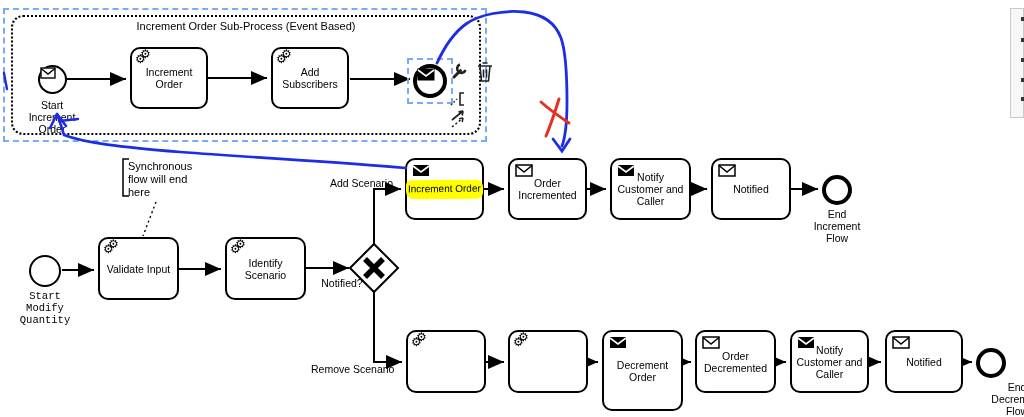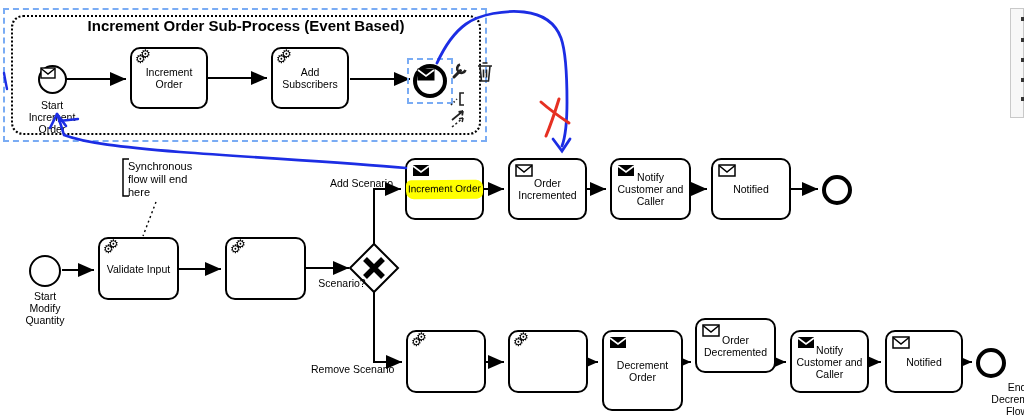--- a/index.html
+++ b/index.html
@@ -67,21 +67,21 @@
     <path class="flow" marker-end="url(#arr)" d="M869,362 L881,362"></path>
     <path class="flow" marker-end="url(#arr)" d="M963,362 L972,362"></path>
 
     <path class="assoc" d="M156,202 L143,236"></path>
 
     <path d="M129,159 L123,159 L123,196 L129,196" stroke="#000" stroke-width="1.5" fill="none"></path>
   </svg>
 
   <div class="sel" style="left:3px;top:8px;width:484px;height:134px;"></div>
   <div class="spbox" style="left:11px;top:15px;width:470px;height:120px;"></div>
-  <div class="label" style="left:60px;top:20px;width:372px;font-size:15px;font-weight:bold;">Increment Order Sub-Process (Event Based)</div>
+  <div class="label" style="left:60px;top:20px;width:372px;font-size:11px;">Increment Order Sub-Process (Event Based)</div>
 
   <div class="event thin" style="left:38px;top:65px;width:29px;height:29px;">
     <svg width="16" height="12">
       <rect x="1" y="1" width="14" height="10" fill="#fff" stroke="#000" stroke-width="1.4"></rect>
       <path d="M1,1.5 L8,7 L15,1.5" stroke="#000" stroke-width="1.4" fill="none"></path>
     </svg>
   </div>
   <div class="label" style="left:23px;top:99px;width:58px;">Start Increment Order</div>
 
   <div class="task" style="left:130px;top:47px;width:78px;height:62px;">
@@ -120,41 +120,42 @@
   </svg>
   <svg style="left:449px;top:108px;" width="22" height="22">
     <path class="pad" d="M3,12 L14,3 M14,3 l-4.5,0.8 M14,3 l-0.8,4.5" stroke-width="1.7"></path>
     <path class="pad" d="M3,19 L14,10" stroke-width="1.5" stroke-dasharray="2.2,2.2"></path>
     <path class="pad" d="M14,10 l-4,0.8 M14,10 l-0.8,4" stroke-width="1.5"></path>
   </svg>
 
   <div class="label left" style="left:128px;top:160px;width:64px;font-size:11px;line-height:13px;">Synchronous flow will end here</div>
 
   <div class="event thin" style="left:29px;top:255px;width:32px;height:32px;"></div>
-  <div class="label" style="left:17px;top:290px;width:56px;">Start Modify Quantity</div>
+  <div class="label" style="left:17px;top:290px;width:56px;font-family:Liberation Mono, monospace;">Start Modify Quantity</div>
 
   <div class="task" style="left:98px;top:237px;width:81px;height:63px;">
     <span class="gearbox">
         <span class="g1">⚙</span>
         <span class="g2">⚙</span>
       </span>
     <span>Validate Input</span>
   </div>
   <div class="task" style="left:225px;top:237px;width:81px;height:63px;">
     <span class="gearbox">
         <span class="g1">⚙</span>
         <span class="g2">⚙</span>
       </span>
+    <span>Identify Scenario</span>
   </div>
 
   <svg style="left:348px;top:242px;" width="52" height="52">
     <polygon points="26,2 50,26 26,50 2,26" fill="#fff" stroke="#000" stroke-width="2"></polygon>
     <path d="M17,17 L35,35 M35,17 L17,35" stroke="#000" stroke-width="5.5"></path>
   </svg>
-  <div class="label" style="left:318px;top:277px;width:48px;">Scenario?</div>
+  <div class="label" style="left:318px;top:277px;width:48px;">Notified?</div>
   <div class="label" style="left:330px;top:177px;width:58px;white-space:nowrap;">Add Scenario</div>
   <div class="label" style="left:311px;top:363px;width:80px;white-space:nowrap;">Remove Scenario</div>
 
   <div class="task" style="left:405px;top:158px;width:79px;height:62px;">
     <svg class="envpos" width="18" height="13">
       <rect x="1" y="1" width="16" height="11" fill="#000"></rect>
         <path d="M1,2 L9,8 L17,2" stroke="#fff" stroke-width="1.6" fill="none"></path>
     </svg>
     <span class="hl">Increment Order</span>
   </div>
@@ -173,41 +174,42 @@
     <span>Notify Customer and Caller</span>
   </div>
   <div class="task" style="left:711px;top:158px;width:80px;height:62px;">
     <svg class="envpos" width="18" height="13">
       <rect x="1" y="1" width="16" height="11" fill="#fff" stroke="#000" stroke-width="1.5"></rect>
         <path d="M1,1.5 L9,8 L17,1.5" stroke="#000" stroke-width="1.5" fill="none"></path>
     </svg>
     <span>Notified</span>
   </div>
   <div class="event thick" style="left:822px;top:175px;width:30px;height:30px;"></div>
+  <div class="label" style="left:806px;top:208px;width:62px;">End Increment Flow</div>
 
   <div class="task" style="left:406px;top:330px;width:80px;height:63px;">
     <span class="gearbox">
         <span class="g1">⚙</span>
         <span class="g2">⚙</span>
       </span>
   </div>
   <div class="task" style="left:508px;top:330px;width:80px;height:63px;">
     <span class="gearbox">
         <span class="g1">⚙</span>
         <span class="g2">⚙</span>
       </span>
   </div>
   <div class="task" style="left:602px;top:330px;width:81px;height:81px;">
     <svg class="envpos" width="18" height="13">
       <rect x="1" y="1" width="16" height="11" fill="#000"></rect>
         <path d="M1,2 L9,8 L17,2" stroke="#fff" stroke-width="1.6" fill="none"></path>
     </svg>
     <span>Decrement Order</span>
   </div>
-  <div class="task" style="left:695px;top:318px;width:81px;height:55px;">
+  <div class="task" style="left:695px;top:330px;width:81px;height:63px;">
     <svg class="envpos" width="18" height="13">
       <rect x="1" y="1" width="16" height="11" fill="#fff" stroke="#000" stroke-width="1.5"></rect>
         <path d="M1,1.5 L9,8 L17,1.5" stroke="#000" stroke-width="1.5" fill="none"></path>
     </svg>
     <span>Order Decremented</span>
   </div>
   <div class="task" style="left:790px;top:330px;width:79px;height:63px;">
     <svg class="envpos" width="18" height="13">
       <rect x="1" y="1" width="16" height="11" fill="#000"></rect>
         <path d="M1,2 L9,8 L17,2" stroke="#fff" stroke-width="1.6" fill="none"></path>

